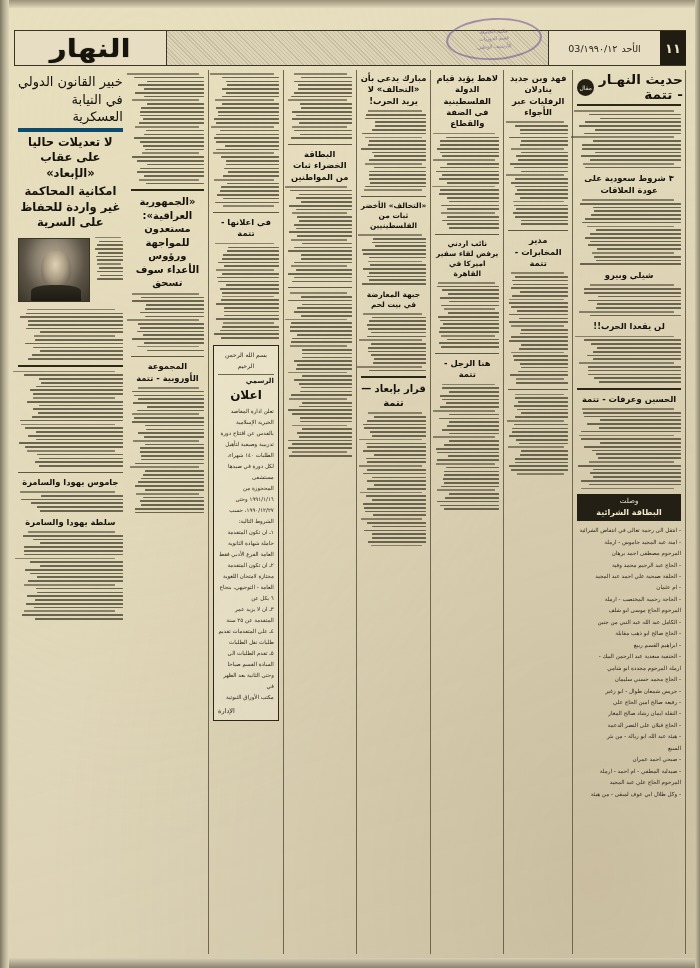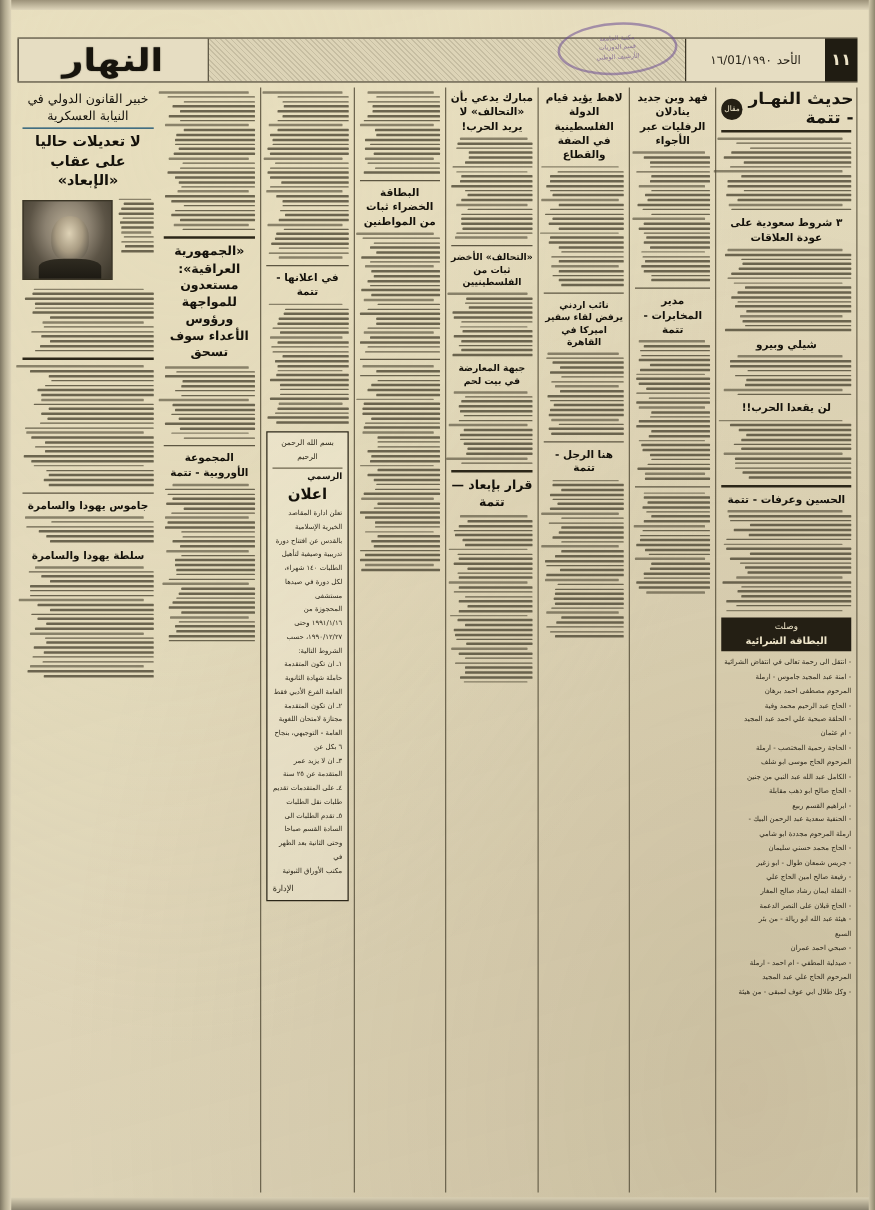--- a/index.html
+++ b/index.html
@@ -107,21 +107,21 @@
   .cw1{ width:118px } .cw2{ width:72px } .cw3{ width:76px }
   .cw4{ width:78px } .cw5{ width:76px } .cw6{ width:78px }
   .cw7{ width:86px }
 
   
   .hl{
     text-align:center; font-weight:bold; color:#14110a;
     line-height:1.35; margin:3px 0 2px;
     letter-spacing:-.1px;
   }
-  .hl.kicker{ font-weight:normal; font-size:10px; border-bottom:1px solid #0c4a6e; padding-bottom:2px; margin-bottom:3px;}
+  .hl.kicker{ font-weight:normal; font-size:13px; border-bottom:4px solid #0c4a6e; padding-bottom:2px; margin-bottom:3px;text-align:right;}
   .hl.lead{ font-size:11.5px; }
   .hl.big{ font-size:10px; }
   .hl.med{ font-size:8.4px; }
   .hl.sm{ font-size:7.4px; }
   .rule{ border-top:1px solid #5d5642; margin:4px 0; }
   .rule.thick{ border-top:2px solid #2c2719; }
 
   
   .body{ margin:3px 0 5px; }
   .body .ln{
@@ -209,30 +209,31 @@
     <span>الأرشيف الوطني</span>
   </div>
 
   <div id="masthead">
     <div class="logo-cell">
       <span class="logo-word">النهار</span>
     </div>
     <div class="banner-cell"></div>
     <div class="date-cell">
       <span>الأحد</span>
-      <span>١٩٩٠/01/١٦</span>
+      <span>١٩٩٠/١٢/03</span>
     </div>
     <div class="pagenum-cell">١١</div>
   </div>
 
   <div id="grid">
 
     <div class="col cw1">
       <div class="hl kicker">خبير القانون الدولي في النيابة العسكرية</div>
       <div class="hl lead">لا تعديلات حاليا على عقاب «الإبعاد»</div>
+      <div class="hl lead">امكانية المحاكمة غير واردة للحفاظ على السرية</div>
       <div style="display:flex;flex-direction:row-reverse;gap:4px;margin-top:3px;">
         <div class="photo"></div>
         <div style="flex:1" class="body tiny">
             <div class="ln i" style="width:91%;margin-right:7%;"></div>
             <div class="ln " style="width:81%;"></div>
             <div class="ln " style="width:90%;"></div>
             <div class="ln " style="width:98%;"></div>
             <div class="ln " style="width:85%;"></div>
             <div class="ln " style="width:92%;"></div>
             <div class="ln " style="width:91%;"></div>

